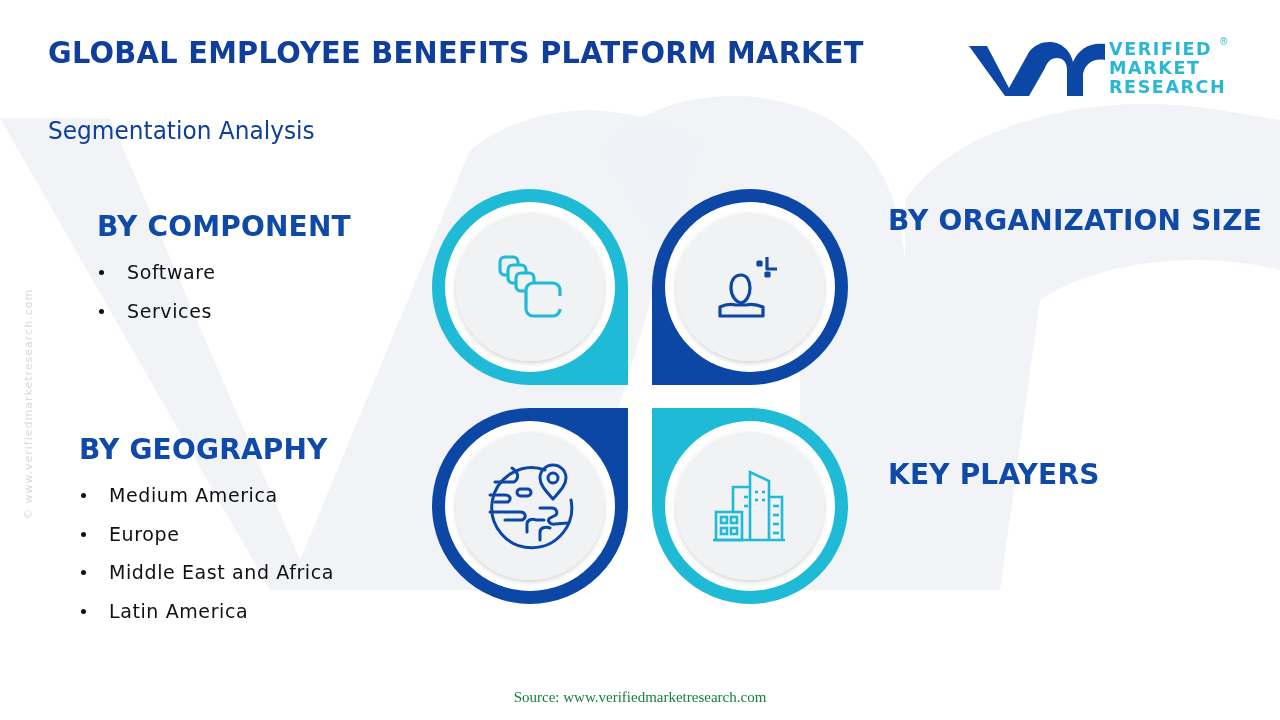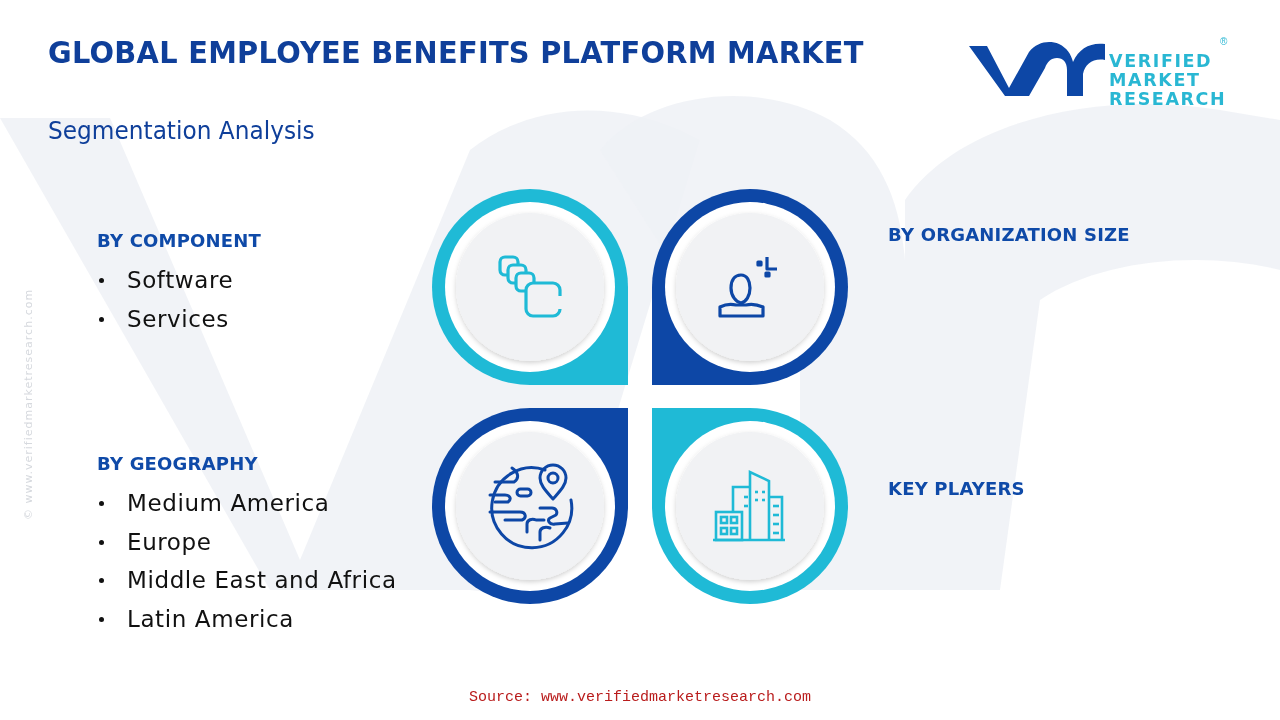--- a/index.html
+++ b/index.html
@@ -24,49 +24,49 @@
   .subtitle {
     position: absolute; left: 48px; top: 116px;
     font-size: 25px; color: #0f3f9a; font-family: "DejaVu Sans", sans-serif;
     z-index: 2; white-space: nowrap; transform: scaleX(0.93); transform-origin: left center;
   }
 
   .logo { position: absolute; left: 965px; top: 38px; width: 270px; height: 64px; z-index: 2; }
   .logo-text {
     position: absolute; left: 1109px; top: 40px; z-index: 2;
     color: #29b7d3; font-family: "DejaVu Sans", sans-serif; font-weight: bold;
-    font-size: 17.5px; line-height: 19px; letter-spacing: 1.6px; margin-top: 12px;
+    font-size: 17.5px; line-height: 19px; letter-spacing: 1.6px;
   }
   .logo-reg { position: absolute; left: 1220px; top: 36px; font-size: 10px; color: #29b7d3; z-index: 2; }
 
   .segment { position: absolute; z-index: 2; font-family: "DejaVu Sans", sans-serif; }
   .segment h3 {
-    font-size: 18px; font-weight: bold; color: #0f4aa8; white-space: nowrap;
-    margin-bottom: 10px; letter-spacing: 0.2px; margin-top: 20px;
+    font-size: 28px; font-weight: bold; color: #0f4aa8; white-space: nowrap;
+    margin-bottom: 10px; letter-spacing: 0.2px;
   }
   .segment ul { list-style: none; }
   .segment li {
-    position: relative; padding-left: 30px; font-size: 23px; color: #111;
+    position: relative; padding-left: 30px; font-size: 19px; color: #111;
     line-height: 38.5px; letter-spacing: 0.6px;
   }
   .segment li::before {
     content: ""; position: absolute; left: 2px; top: 17px; width: 5px; height: 5px;
     border-radius: 50%; background: #111;
   }
   .seg-component { left: 97px; top: 210px; }
   .seg-orgsize { left: 888px; top: 204px; }
-  .seg-geography { left: 97px; top: 433px; }
+  .seg-geography { left: 79px; top: 433px; }
   .seg-keyplayers { left: 888px; top: 458px; }
   .seg-orgsize li.wrap { line-height: 38.5px; }
 
   .petals { position: absolute; left: 0; top: 0; width: 1280px; height: 720px; z-index: 2; }
 
   .source {
     position: absolute; left: 0; width: 1280px; top: 689px; text-align: center;
-    font-size: 15px; color: #b91c1c; z-index: 2; font-family: Liberation Mono, monospace;
+    font-size: 15px; color: #15803d; z-index: 2; font-family: Liberation Serif, serif;
   }
 </style>
 </head>
 <body>
 
 <svg class="bg-watermark" viewBox="0 0 1280 720">
   <path d="M0 118 L110 118 L300 560 L470 150 C520 110 600 95 680 130 L700 140 L560 600 L470 590 L330 590 L270 590 Z" fill="#eef1f6" opacity="0.85"></path>
   <path d="M600 150 C650 90 760 80 830 120 C880 150 900 200 905 260 L905 590 L800 590 L800 280 C800 230 770 205 740 205 C700 205 680 230 670 260 Z" fill="#eef1f6" opacity="0.85"></path>
   <path d="M905 200 C960 120 1100 90 1220 110 L1280 120 L1280 270 C1200 250 1100 260 1040 300 L1000 590 L905 590 Z" fill="#eef1f6" opacity="0.85"></path>
 </svg>

